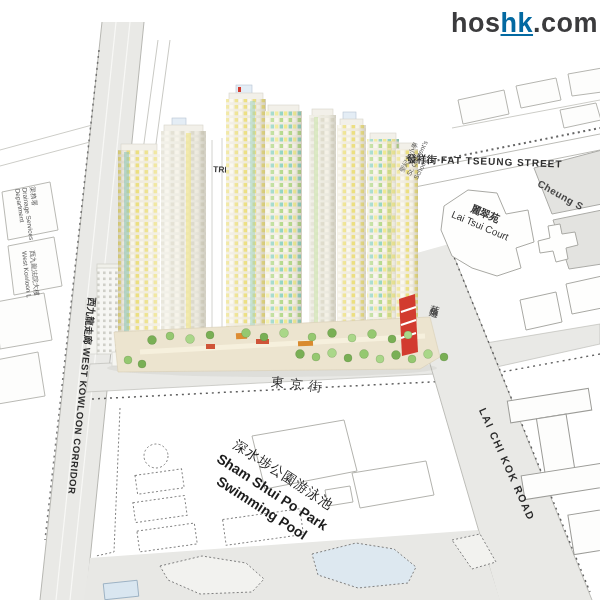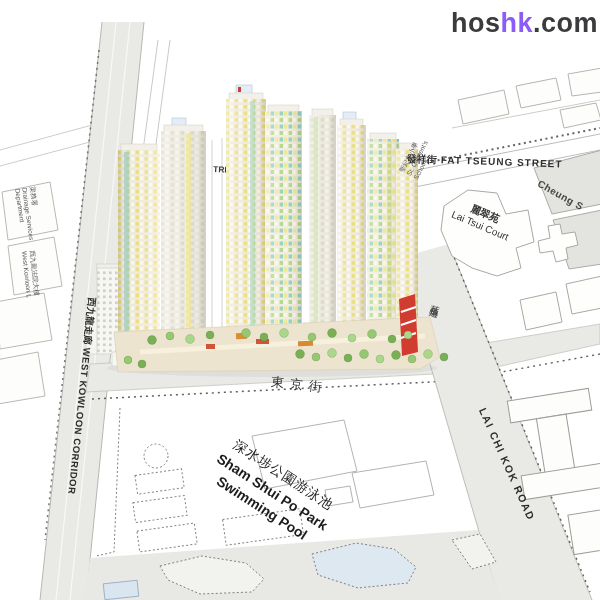--- a/index.html
+++ b/index.html
@@ -2,21 +2,21 @@
 <html><head>
 <meta charset="utf-8">
 <style>
   html,body{margin:0;padding:0;background:#fff;}
   #stage{position:relative;width:600px;height:600px;overflow:hidden;background:#fff;
          font-family:"Liberation Sans","DejaVu Sans",sans-serif;}
   #mapsvg{position:absolute;left:0;top:0;z-index:1;}
   .lbl{position:absolute;white-space:nowrap;color:#2e2e2e;z-index:5;
        font-family:"Liberation Sans","DejaVu Sans",sans-serif;}
   #logo{left:451px;top:8px;font-size:27px;font-weight:bold;letter-spacing:.5px;color:#3b3b3d;z-index:6;}
-  #logo .gold{color:#8b5cf6;}
+  #logo .gold{color:#0369a1;text-decoration:underline;}
   #lbl-fat-tseung{left:407px;top:152px;transform:rotate(2deg);transform-origin:0 0;
        font-size:10px;font-weight:bold;letter-spacing:1px;color:#2f2f2f;}
   #lbl-fat-tseung .zh{margin-right:4px;letter-spacing:0;}
   #lbl-lai-tsui{left:451px;top:192px;transform:rotate(23deg);transform-origin:0 0;
        text-align:center;width:80px;font-size:10px;line-height:13px;color:#303030;}
   #lbl-lai-tsui .zh{font-weight:bold;}
   #lbl-cheung{left:541px;top:178px;transform:rotate(29deg);transform-origin:0 0;
        font-size:10px;font-weight:bold;color:#454545;letter-spacing:.5px;}
   #lbl-school{left:398px;top:170px;transform:rotate(-63deg);transform-origin:0 0;
        font-size:6.5px;line-height:8px;color:#555;}

